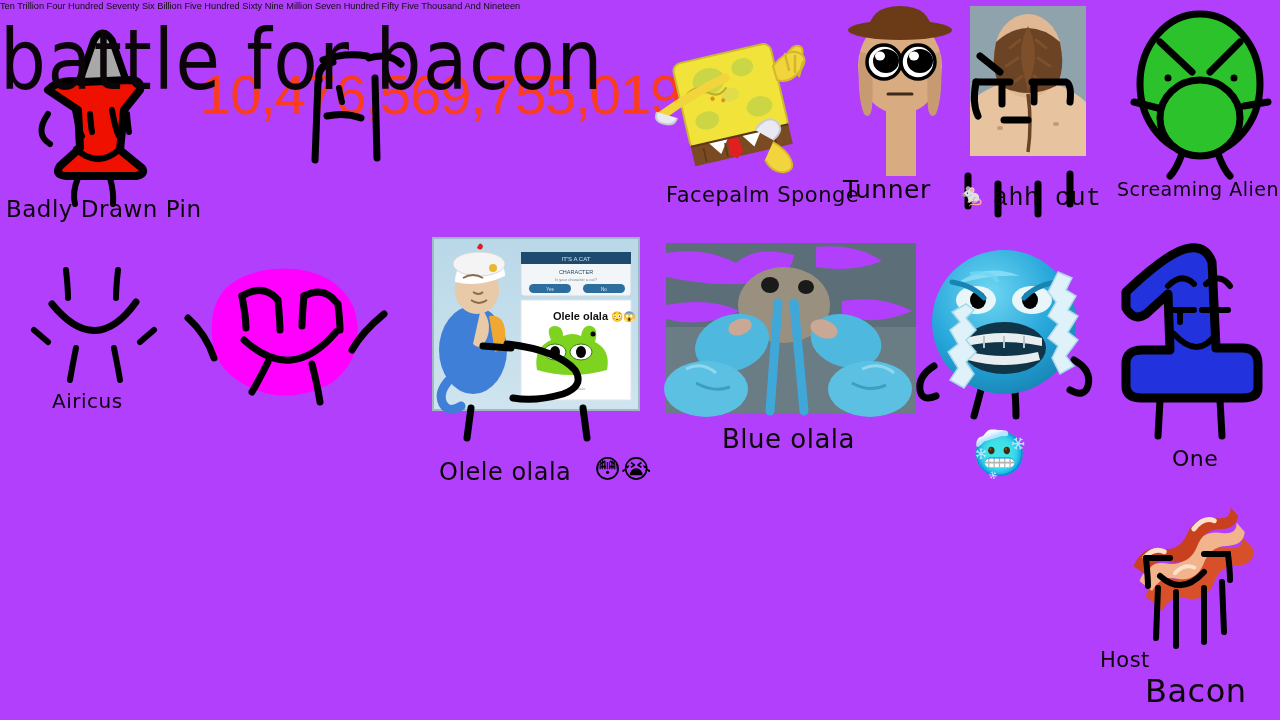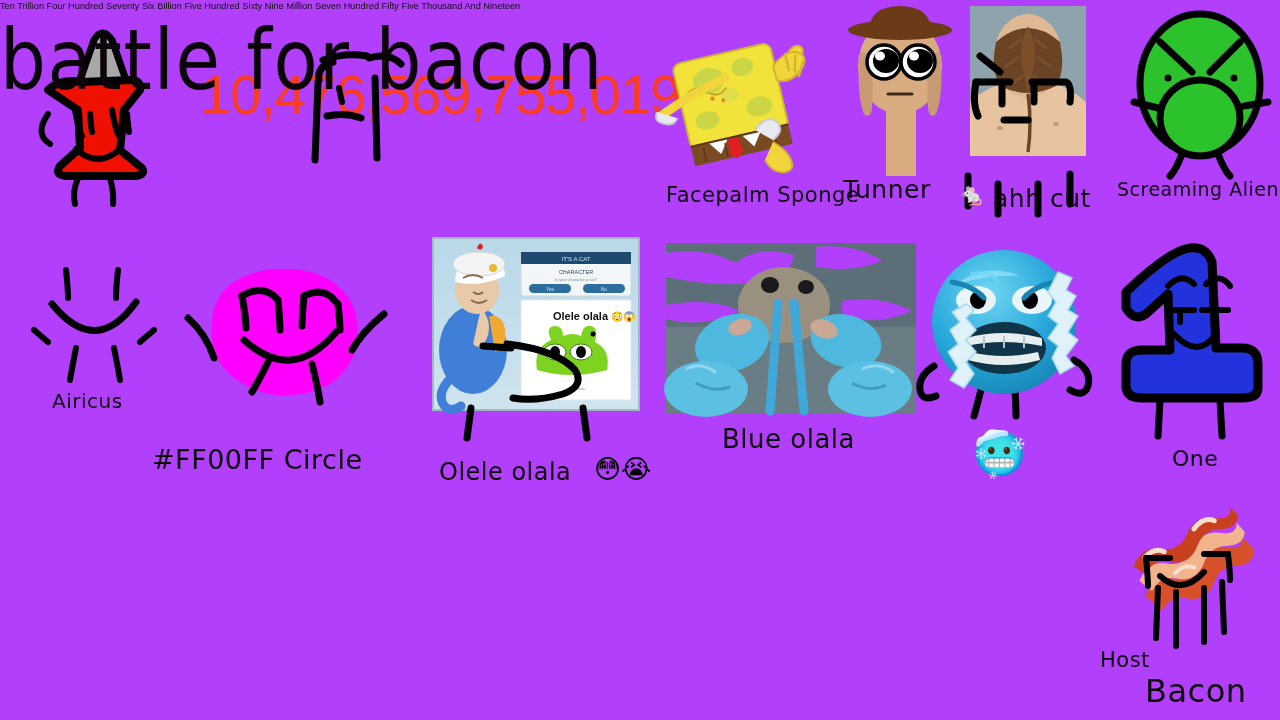--- a/index.html
+++ b/index.html
@@ -47,20 +47,21 @@
     <svg width="180" height="180" viewBox="0 0 180 180">
       <path d="M58 68 L74 22 Q82 8 92 22 L108 68 Z" fill="#a8a8a8" stroke="#000" stroke-width="7" stroke-linejoin="round"></path>
       <path d="M28 72 Q40 60 62 64 L110 62 Q122 62 120 72 L104 92 L100 132 L122 150 Q126 156 116 158 L46 158 Q34 157 40 148 L60 130 L58 92 Z" fill="#f01000" stroke="#000" stroke-width="8" stroke-linejoin="round" stroke-linecap="round"></path>
       <path d="M55 92 q4 22 7 26 M70 96 q1 12 2 18" stroke="#000" stroke-width="6" fill="none" stroke-linecap="round"></path>
       <path d="M92 92 q4 22 7 26 M107 96 q1 12 2 18" stroke="#000" stroke-width="6" fill="none" stroke-linecap="round"></path>
       <path d="M56 131 q22 20 44 0" stroke="#000" stroke-width="6" fill="none" stroke-linecap="round"></path>
       <path d="M28 96 q-14 20 2 30" stroke="#000" stroke-width="6" fill="none" stroke-linecap="round"></path>
       <path d="M58 160 q-6 14 -3 26 M90 160 q4 14 3 26" stroke="#000" stroke-width="6" fill="none" stroke-linecap="round"></path>
     </svg>
   </div>
+  <div class="lbl" style="left:6px;top:196px;font-size:23px;">Badly Drawn Pin</div>
 
   <div class="node" style="left:200px;top:62px;">
     <div class="bignum">10,476,569,755,019</div>
   </div>
   <svg class="node" style="left:305px;top:30px;" width="130" height="145" viewBox="0 0 130 145">
     <path d="M18 30 Q40 22 62 26" stroke="#000" stroke-width="7" fill="none" stroke-linecap="round"></path>
     <path d="M14 50 Q12 36 28 32" stroke="#000" stroke-width="7" fill="none" stroke-linecap="round"></path>
     <path d="M13 52 L10 130" stroke="#000" stroke-width="7" fill="none" stroke-linecap="round"></path>
     <path d="M22 86 Q40 82 56 88" stroke="#000" stroke-width="7" fill="none" stroke-linecap="round"></path>
     <path d="M64 28 Q84 22 96 34" stroke="#000" stroke-width="7" fill="none" stroke-linecap="round"></path>
@@ -141,21 +142,21 @@
       <path d="M32 58 L52 74" stroke="#000" stroke-width="7" stroke-linecap="round"></path>
       <path d="M28 84 q-4 22 2 34" stroke="#000" stroke-width="7" fill="none" stroke-linecap="round"></path>
       <path d="M28 84 h34" stroke="#000" stroke-width="7" stroke-linecap="round"></path>
       <path d="M54 86 l0 20" stroke="#000" stroke-width="7" stroke-linecap="round"></path>
       <path d="M84 84 h34 q6 2 4 20" stroke="#000" stroke-width="7" fill="none" stroke-linecap="round"></path>
       <path d="M86 86 l0 18" stroke="#000" stroke-width="7" stroke-linecap="round"></path>
       <path d="M56 122 h24" stroke="#000" stroke-width="7" stroke-linecap="round"></path>
     </svg>
   </div>
   <div class="emoji" style="position:absolute;left:958px;top:184px;font-size:22px;">🐁</div>
-  <div class="lbl" style="left:993px;top:184px;font-size:25px;">ahh cut</div>
+  <div class="lbl" style="left:993px;top:184px;font-size:25px;font-family:Liberation Mono, monospace;">ahh cut</div>
 
   <div class="node" style="left:1126px;top:6px;">
     <svg width="150" height="175" viewBox="0 0 150 175">
       <ellipse cx="74" cy="78" rx="60" ry="70" fill="#2cc22c" stroke="#000" stroke-width="7"></ellipse>
       <path d="M34 36 L66 66" stroke="#000" stroke-width="7" stroke-linecap="round"></path>
       <path d="M114 36 L84 66" stroke="#000" stroke-width="7" stroke-linecap="round"></path>
       <circle cx="42" cy="72" r="3.5" fill="#000"></circle>
       <circle cx="108" cy="72" r="3.5" fill="#000"></circle>
       <ellipse cx="74" cy="112" rx="40" ry="38" fill="#2cc22c" stroke="#000" stroke-width="7"></ellipse>
       <path d="M32 102 L8 96" stroke="#000" stroke-width="7" stroke-linecap="round"></path>
@@ -188,21 +189,20 @@
       <path d="M122 40 q20 -10 32 6" stroke="#000" stroke-width="7" fill="none" stroke-linecap="round"></path>
       <path d="M122 40 q-2 22 -2 30" stroke="#000" stroke-width="7" fill="none" stroke-linecap="round"></path>
       <path d="M156 48 q2 18 2 26" stroke="#000" stroke-width="7" fill="none" stroke-linecap="round"></path>
       <path d="M62 84 q48 44 92 -8" stroke="#000" stroke-width="7" fill="none" stroke-linecap="round"></path>
       <path d="M6 62 q18 16 26 40" stroke="#000" stroke-width="7" fill="none" stroke-linecap="round"></path>
       <path d="M202 58 q-22 18 -32 36" stroke="#000" stroke-width="7" fill="none" stroke-linecap="round"></path>
       <path d="M86 106 q-10 20 -16 30" stroke="#000" stroke-width="7" fill="none" stroke-linecap="round"></path>
       <path d="M130 108 q6 24 8 38" stroke="#000" stroke-width="7" fill="none" stroke-linecap="round"></path>
     </svg>
   </div>
-  <div class="lbl" style="left:152px;top:444px;font-size:27px;">#FF00FF Circle</div>
 
   <div class="node" style="left:433px;top:238px;width:206px;height:172px;">
     <svg width="206" height="172" viewBox="0 0 206 172">
       <defs>
         <linearGradient id="akbg" x1="0" y1="0" x2="0" y2="1">
           <stop offset="0" stop-color="#b9d8e8"></stop>
             <stop offset="1" stop-color="#cfe4ee"></stop>
         </linearGradient>
       </defs>
       <rect x="0" y="0" width="206" height="172" fill="url(#akbg)" stroke="#9fb8c4" stroke-width="2"></rect>

